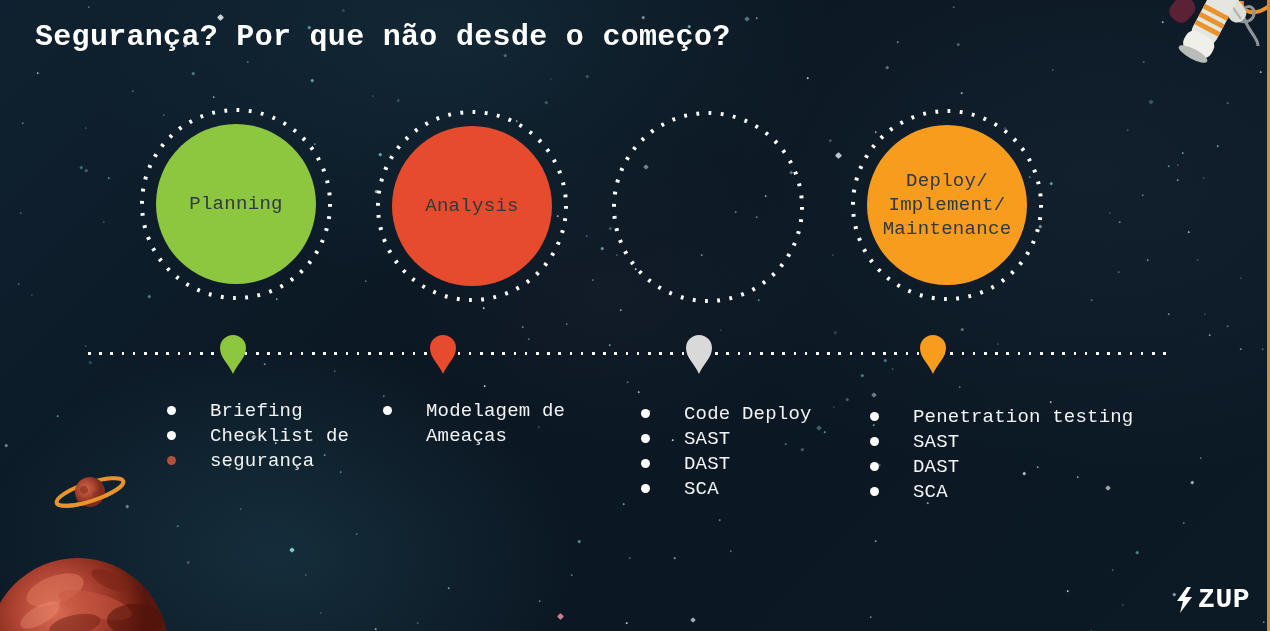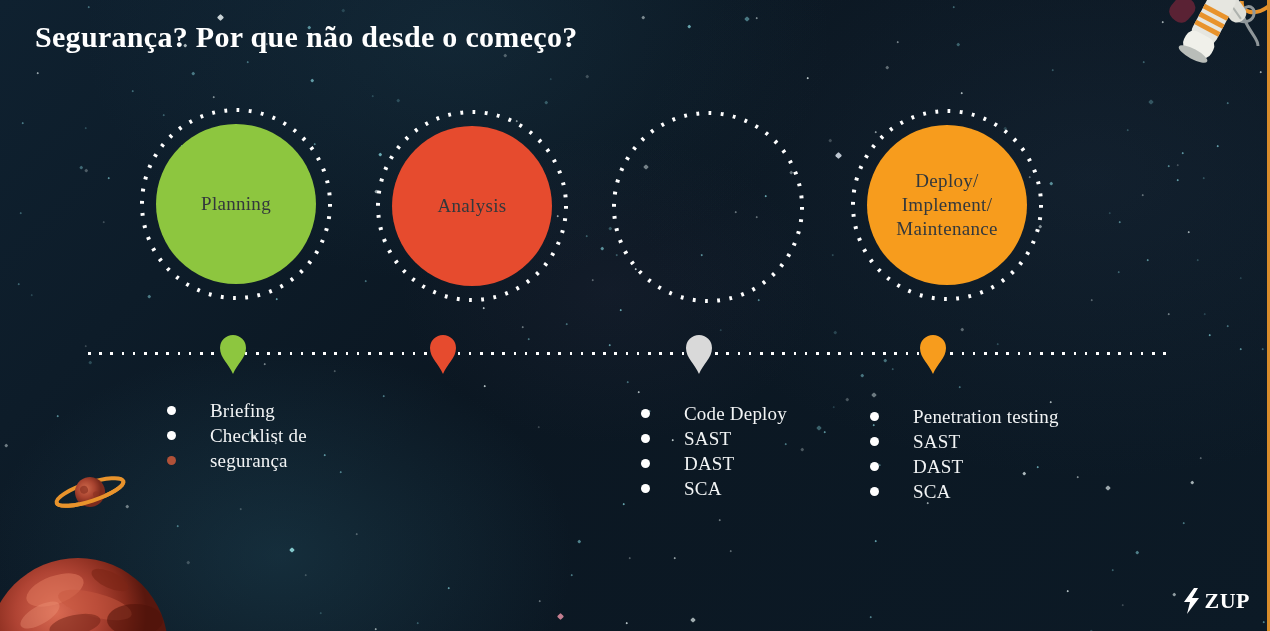--- a/index.html
+++ b/index.html
@@ -1,18 +1,18 @@
 <!DOCTYPE html>
 <html><head>
 <meta charset="utf-8">
 <style>
   html,body{margin:0;padding:0;background:#05080c;}
   #slide{
     position:relative;width:1270px;height:631px;overflow:hidden;
-    font-family:Liberation Serif, serif;
+    font-family:Liberation Mono, monospace;
     background:
       radial-gradient(420px 300px at 22% 88%, rgba(44,98,118,.30), transparent 70%),
       radial-gradient(520px 340px at 36% 6%, rgba(40,84,104,.20), transparent 72%),
       radial-gradient(640px 420px at 86% 28%, rgba(52,72,98,.16), transparent 72%),
       radial-gradient(300px 220px at 48% 46%, rgba(72,62,92,.12), transparent 70%),
       linear-gradient(135deg,#0f2130 0%,#0b1722 45%,#0c1a26 100%);
   }
   .star{position:absolute;border-radius:1px;pointer-events:none;}
   .layer{position:absolute;inset:0;}
 
@@ -40,21 +40,21 @@
 
   
   .blist{position:absolute;list-style:none;margin:0;padding:0;width:260px;}
   .blist li{display:flex;align-items:center;height:25px;}
   .bullet{width:9px;height:9px;border-radius:50%;margin-right:34px;flex:0 0 9px;}
   .btext{color:#f2f4f5;font-size:19px;letter-spacing:.2px;white-space:nowrap;}
   .wrapline .bullet.ghost{background:transparent!important;}
 
   
   .logo{position:absolute;right:20px;bottom:16px;display:flex;align-items:center;gap:5px;}
-  .logo-text{color:#fff;font-size:22px;font-weight:800;letter-spacing:.5px;text-align:center;}
+  .logo-text{color:#fff;font-size:28px;font-weight:800;letter-spacing:.5px;text-align:center;}
 
   
   .edge{position:absolute;right:0;top:0;width:3px;height:631px;background:#d98c2b;}
   .decor{position:absolute;pointer-events:none;}
 </style>
 </head>
 <body>
 
 <div id="slide">
 
@@ -381,20 +381,30 @@
     <li>
       <span class="bullet" style="background: rgb(255, 255, 255);"></span>
       <span class="btext">Checklist de</span>
     </li>
     <li>
       <span class="bullet" style="background: rgb(176, 81, 56);"></span>
       <span class="btext">segurança</span>
     </li>
   </ul>
 
+  <ul class="blist" style="left:383px;top:398px">
+    <li>
+      <span class="bullet" style="background: rgb(255, 255, 255);"></span>
+      <span class="btext">Modelagem de</span>
+    </li>
+    <li class="wrapline">
+      <span class="bullet ghost" style="background: transparent;"></span>
+      <span class="btext">Ameaças</span>
+    </li>
+  </ul>
 
   <ul class="blist" style="left:641px;top:401px">
     <li>
       <span class="bullet" style="background: rgb(255, 255, 255);"></span>
       <span class="btext">Code Deploy</span>
     </li>
     <li>
       <span class="bullet" style="background: rgb(255, 255, 255);"></span>
       <span class="btext">SAST</span>
     </li>

